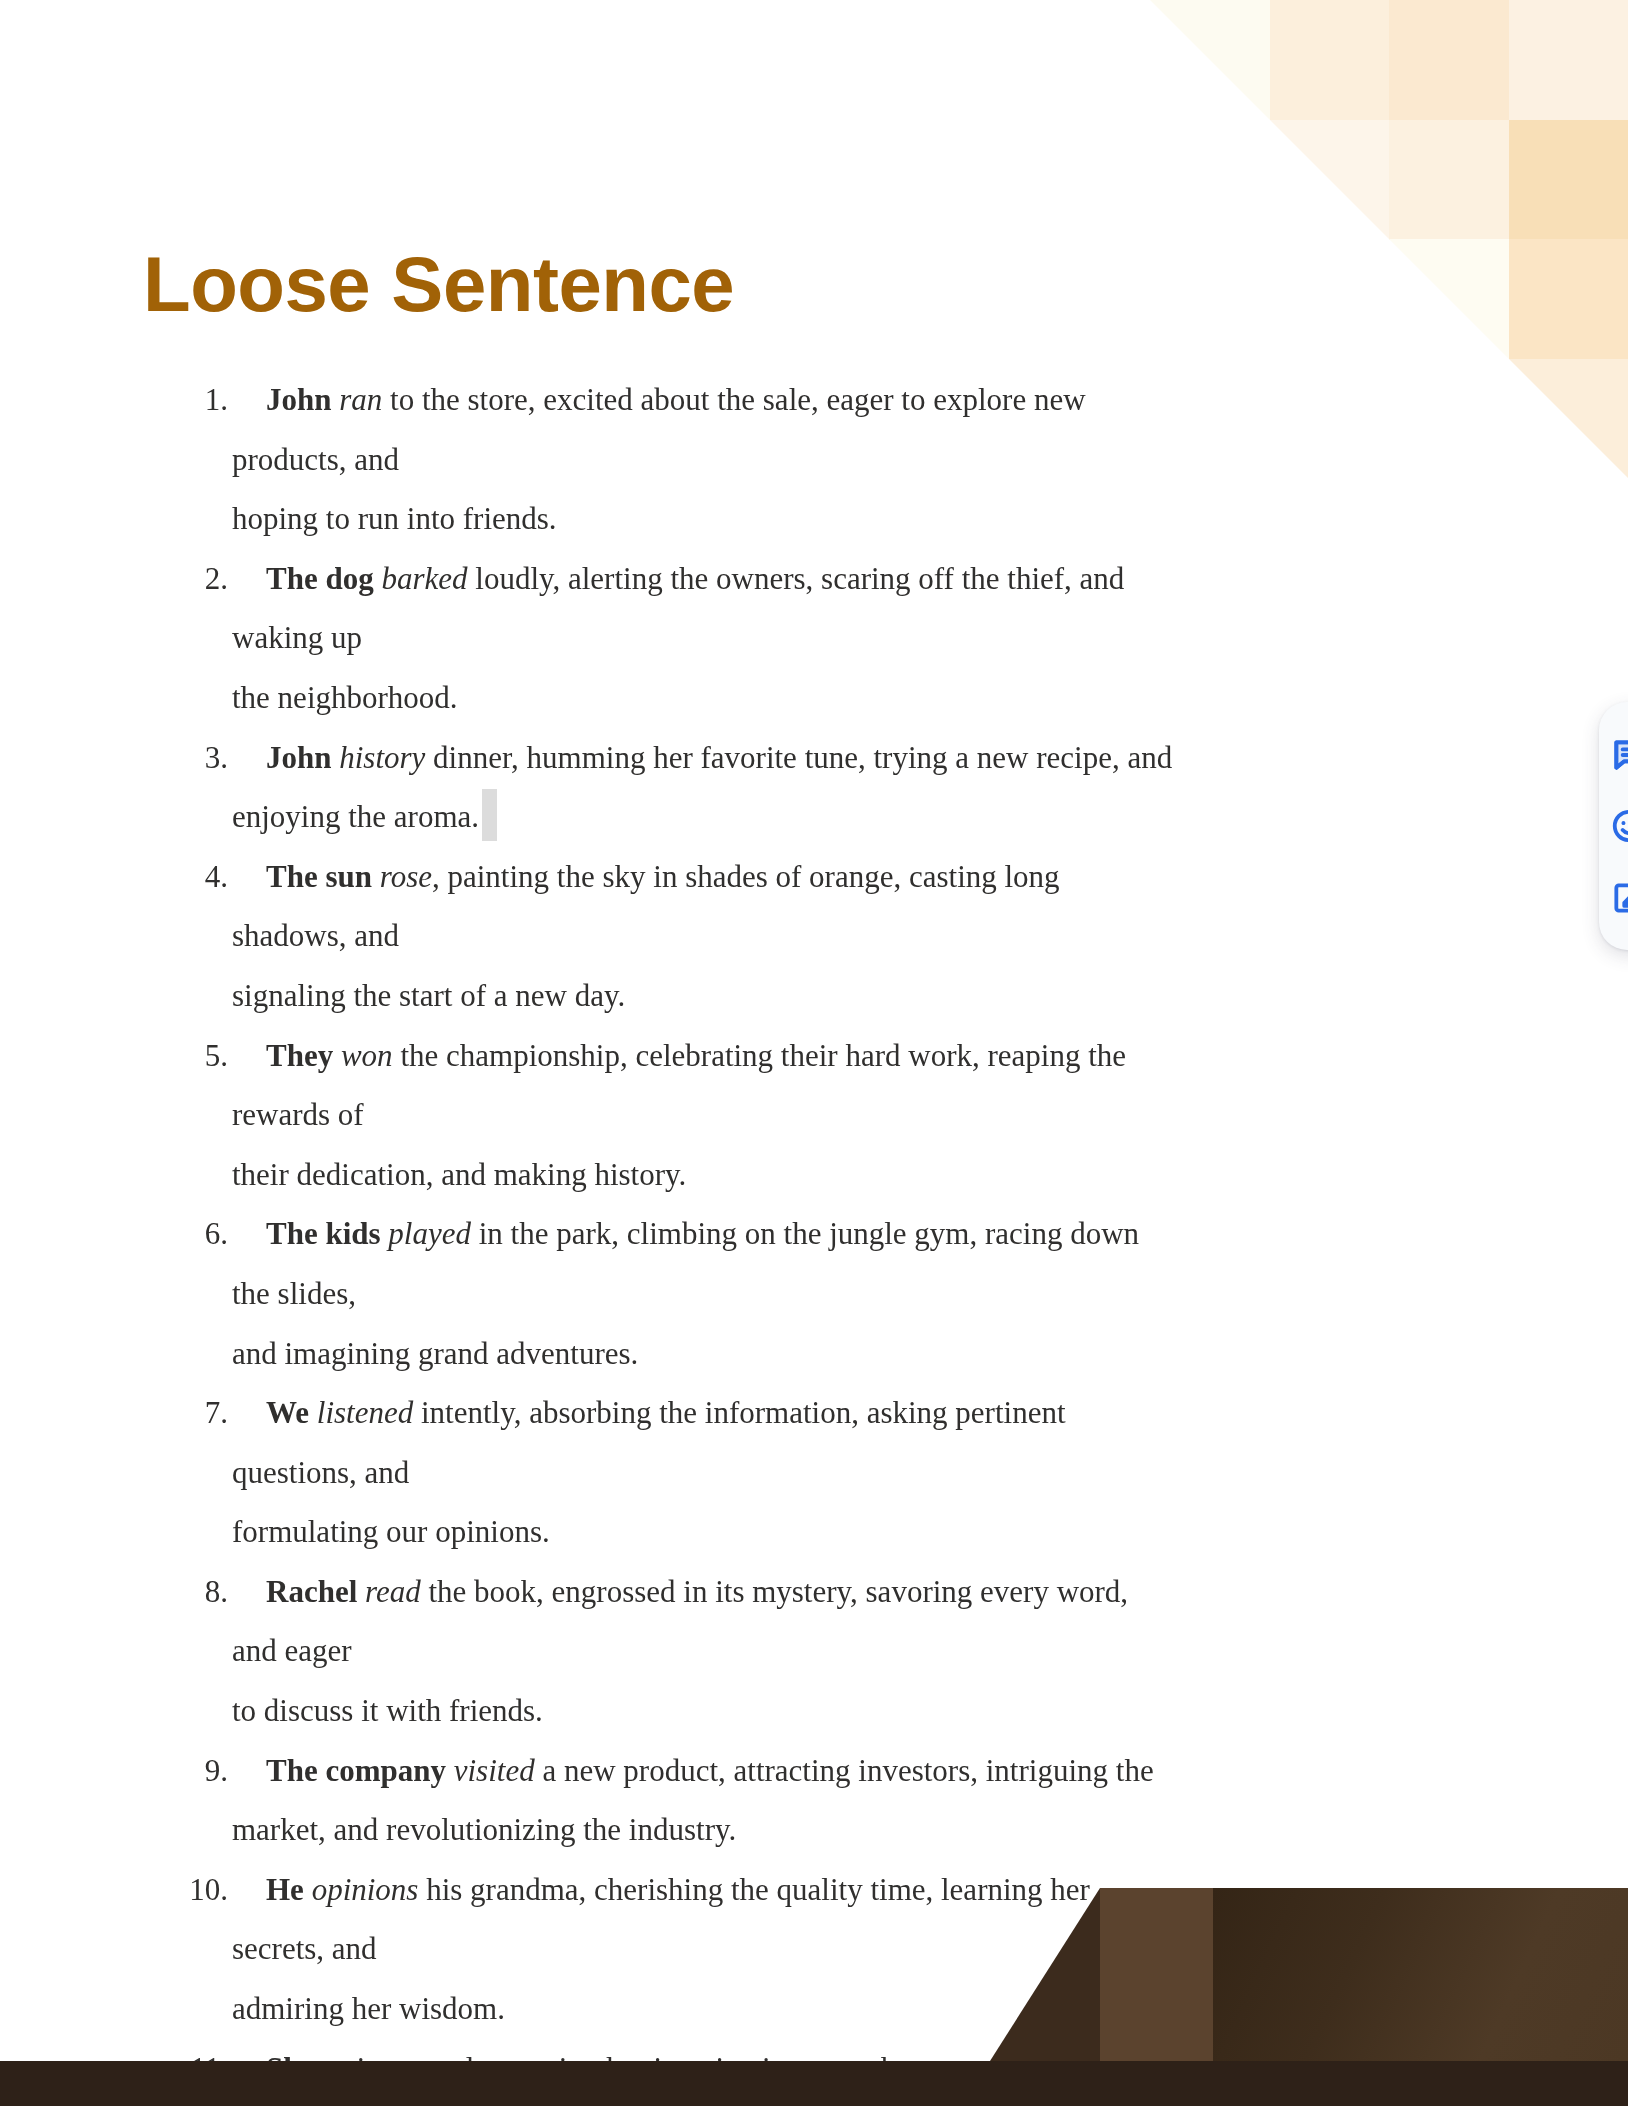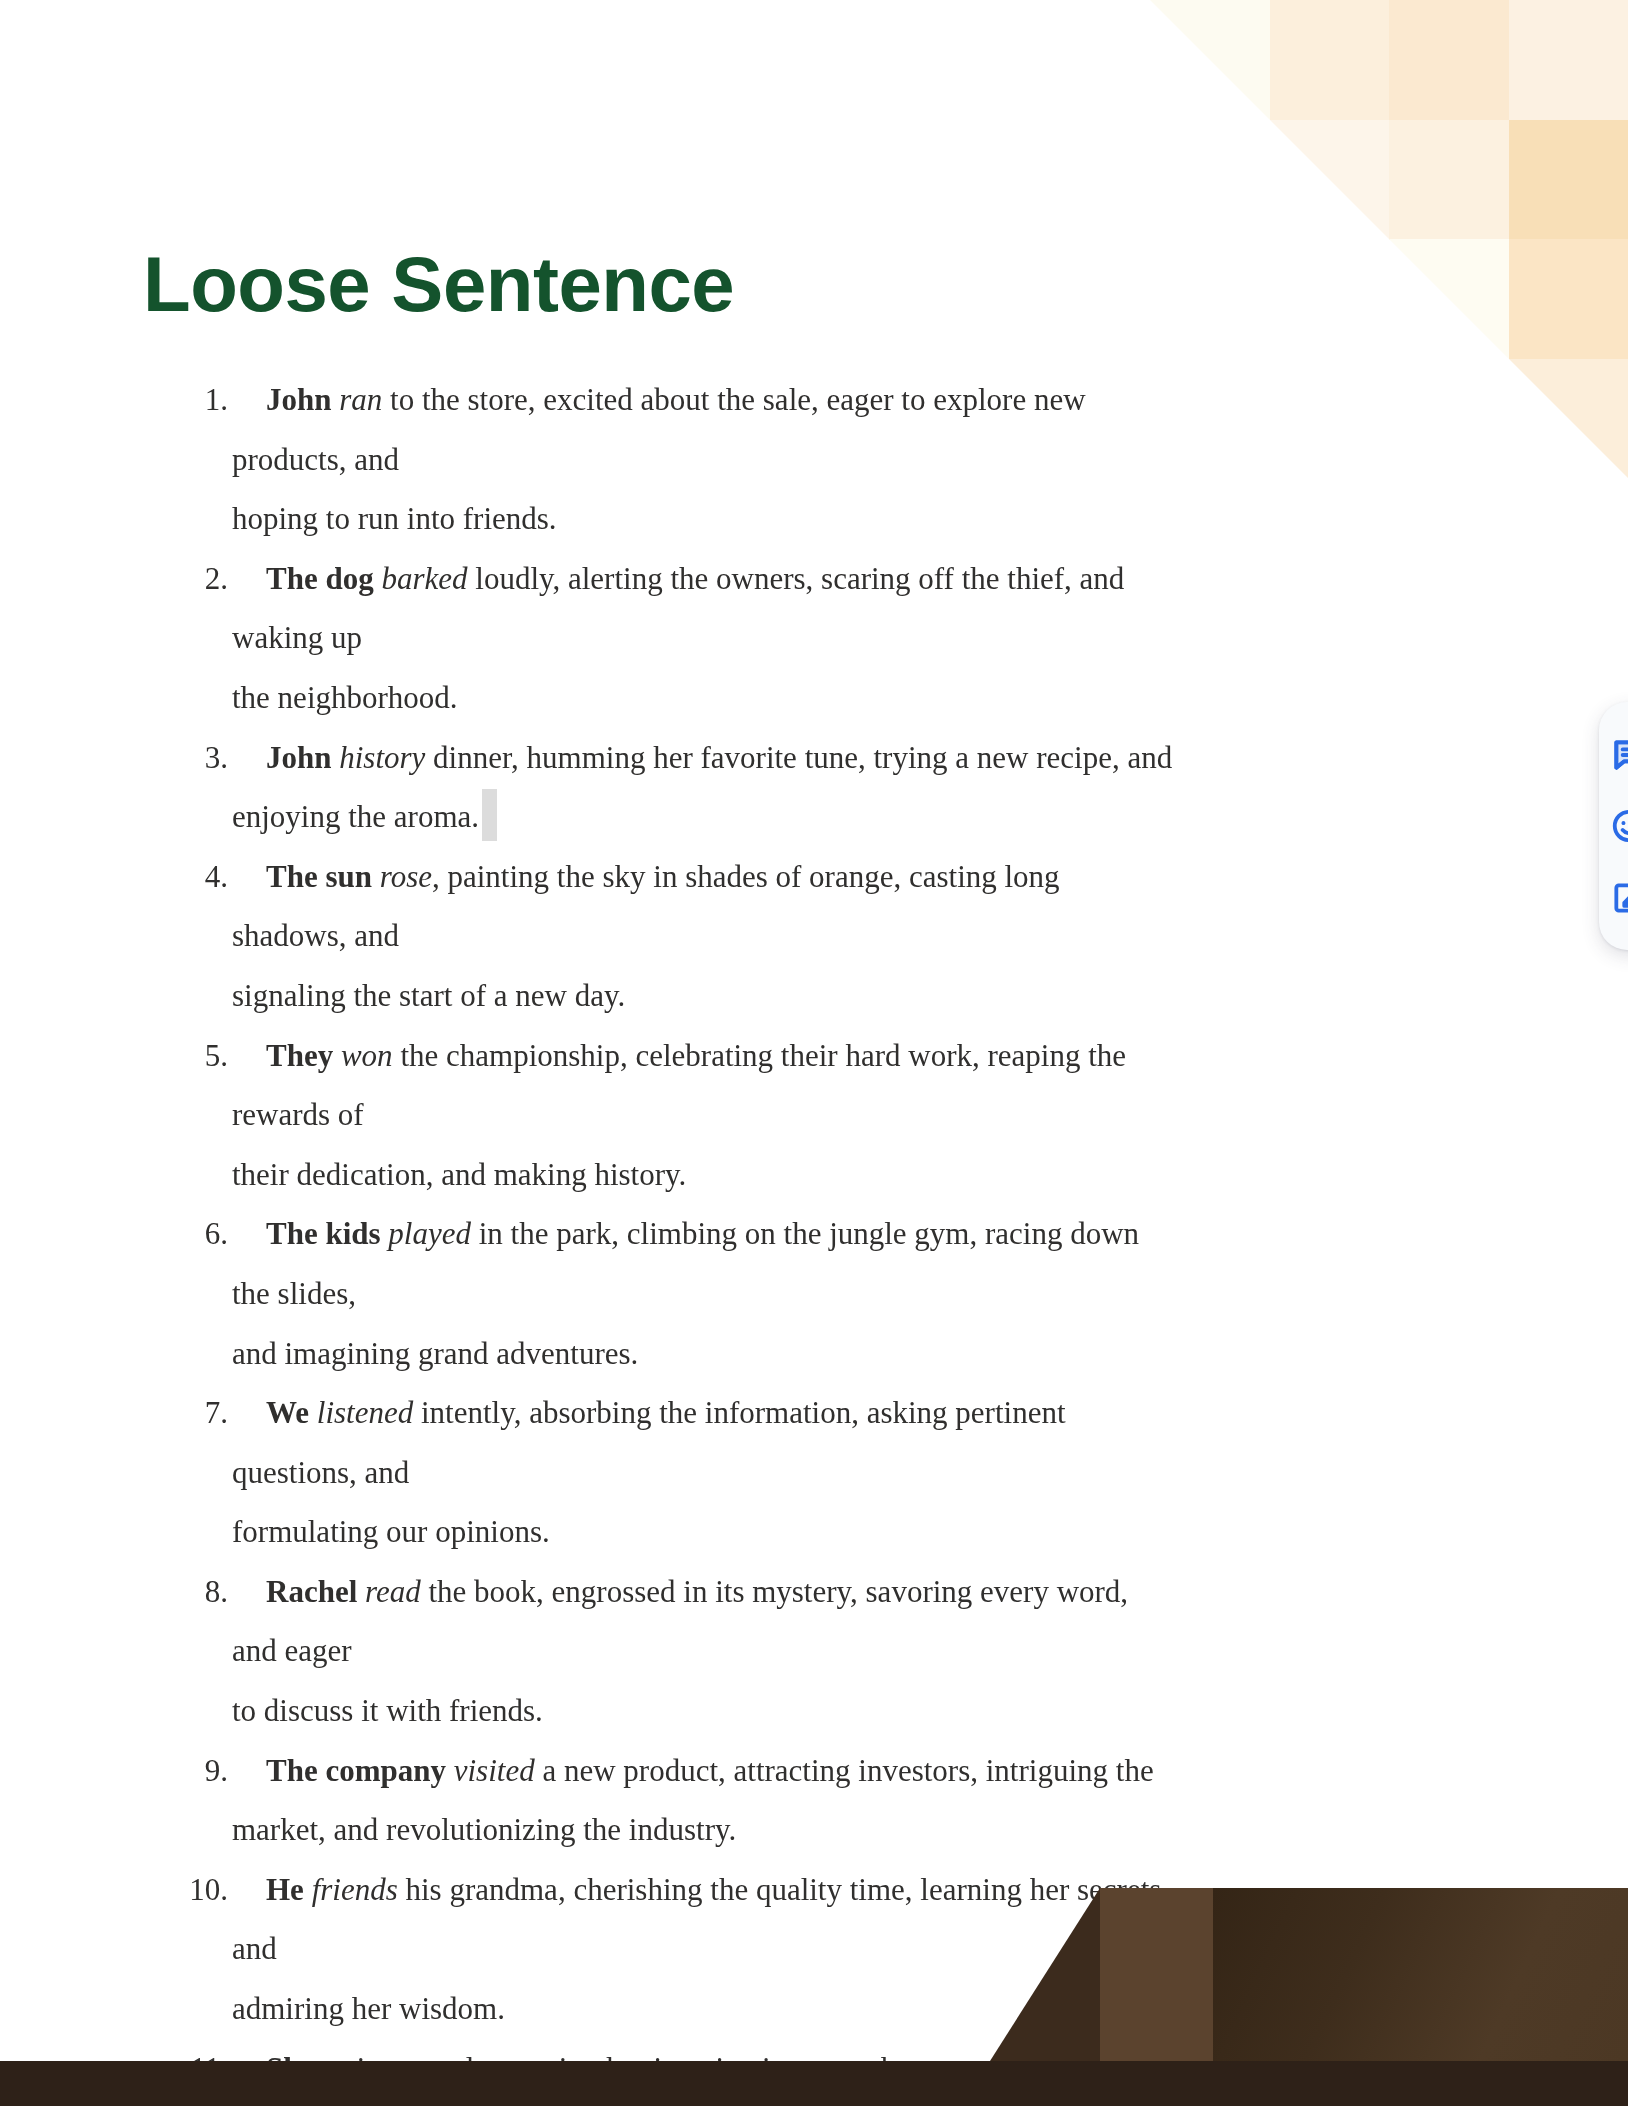--- a/index.html
+++ b/index.html
@@ -74,33 +74,33 @@
     <div class="sq" style="left: 239px; top: 0px; background: rgb(251, 233, 208);"></div>
     <div class="sq" style="left: 358.5px; top: 0px; background: rgb(252, 241, 226);"></div>
     <div class="sq" style="left: 119.5px; top: 119.5px; background: rgb(253, 245, 234);"></div>
     <div class="sq" style="left: 239px; top: 119.5px; background: rgb(252, 241, 224);"></div>
     <div class="sq" style="left: 358.5px; top: 119.5px; background: rgb(248, 223, 183);"></div>
     <div class="sq" style="left: 239px; top: 239px; background: rgb(254, 252, 242);"></div>
     <div class="sq" style="left: 358.5px; top: 239px; background: rgb(251, 229, 197);"></div>
     <div class="sq" style="left: 358.5px; top: 358.5px; background: rgb(252, 238, 218);"></div>
   </div>
 
-<h1 class="title" style="color: #14532d;"><span>Loose Sentence</span><br></h1>
+<h1 class="title" style="color: #a16207;"><span>Loose Sentence</span><br></h1>
 
 <ol class="sentence-list" id="sentence-list" style="color: rgb(48, 47, 46);">
     <li><span class="num">1.</span><b>John</b> <i>ran</i> to the store, excited about the sale, eager to explore new products, and<br>hoping to run into friends.</li>
     <li><span class="num">2.</span><b>The dog</b> <i>barked</i> loudly, alerting the owners, scaring off the thief, and waking up<br>the neighborhood.</li>
     <li><span class="num">3.</span><b>John</b> <i>history</i> dinner, humming her favorite tune, trying a new recipe, and<br>enjoying the aroma.<span class="cursor-block" style="background: rgb(220, 220, 220);"></span></li>
     <li><span class="num">4.</span><b>The sun</b> <i>rose</i>, painting the sky in shades of orange, casting long shadows, and<br>signaling the start of a new day.</li>
     <li><span class="num">5.</span><b>They</b> <i>won</i> the championship, celebrating their hard work, reaping the rewards of<br>their dedication, and making history.</li>
     <li><span class="num">6.</span><b>The kids</b> <i>played</i> in the park, climbing on the jungle gym, racing down the slides,<br>and imagining grand adventures.</li>
     <li><span class="num">7.</span><b>We</b> <i>listened</i> intently, absorbing the information, asking pertinent questions, and<br>formulating our opinions.</li>
     <li><span class="num">8.</span><b>Rachel</b> <i>read</i> the book, engrossed in its mystery, savoring every word, and eager<br>to discuss it with friends.</li>
     <li><span class="num">9.</span><b>The company</b> <i>visited</i> a new product, attracting investors, intriguing the<br>market, and revolutionizing the industry.</li>
-    <li><span class="num">10.</span><b>He</b> <i>friends</i> his grandma, cherishing the quality time, learning her secrets, and<br>admiring her wisdom.</li>
+    <li><span class="num">10.</span><b>He</b> <i>opinions</i> his grandma, cherishing the quality time, learning her secrets, and<br>admiring her wisdom.</li>
     <li><span class="num">11.</span><b>She</b> <i>writes</i> novels, pouring her imagination onto the page, weaving intricate<br>plots, and captivating her readers.</li>
   </ol>
 
 <div class="side-toolbar">
   <span>
     <svg width="38" height="38" viewBox="0 0 24 24" fill="none" stroke="#2b6be6" stroke-width="2.4" stroke-linecap="round" stroke-linejoin="round">
       <path d="M4 4h16v12H9l-5 4z" fill="#2b6be6" fill-opacity="0.15"></path>
       <path d="M4 4h16v12H9l-5 4V4z"></path>
       <line x1="8" y1="8.5" x2="16" y2="8.5"></line>
       <line x1="8" y1="12" x2="13" y2="12"></line>

